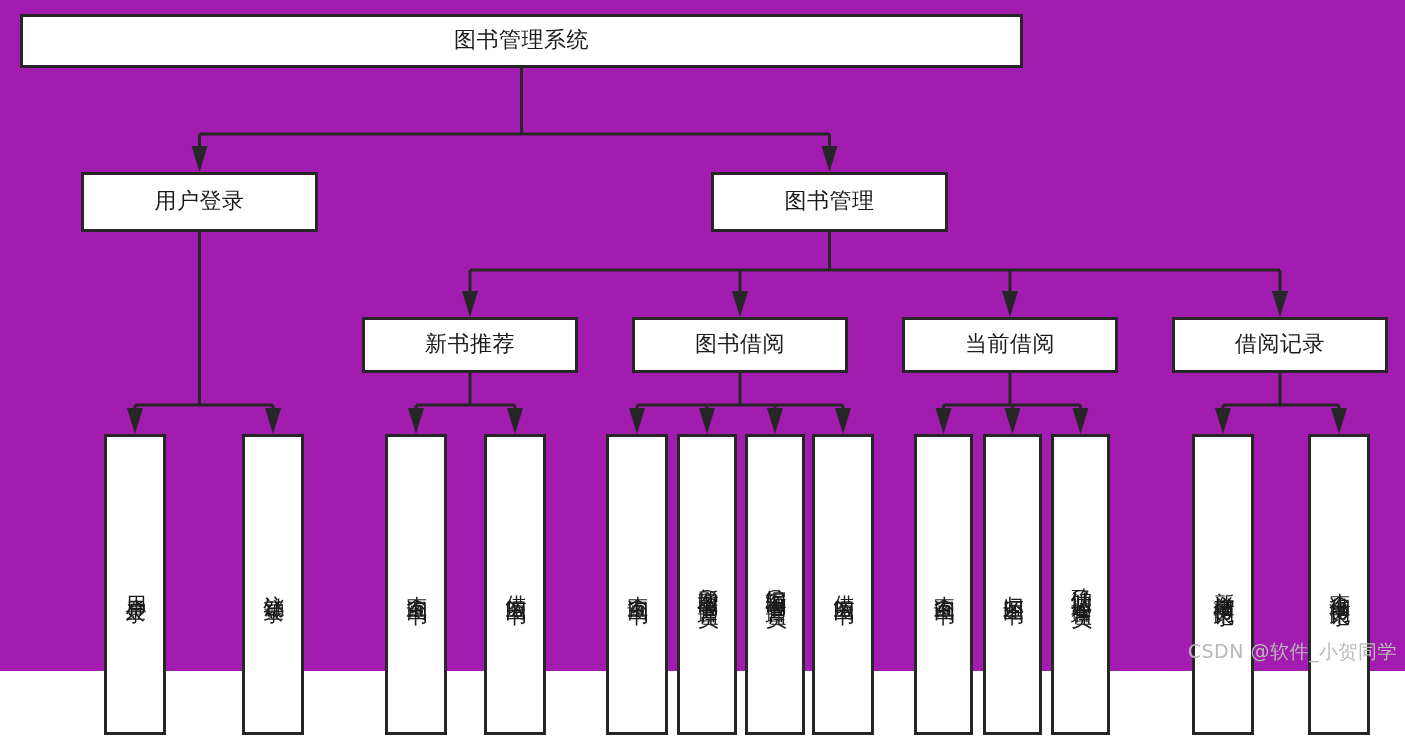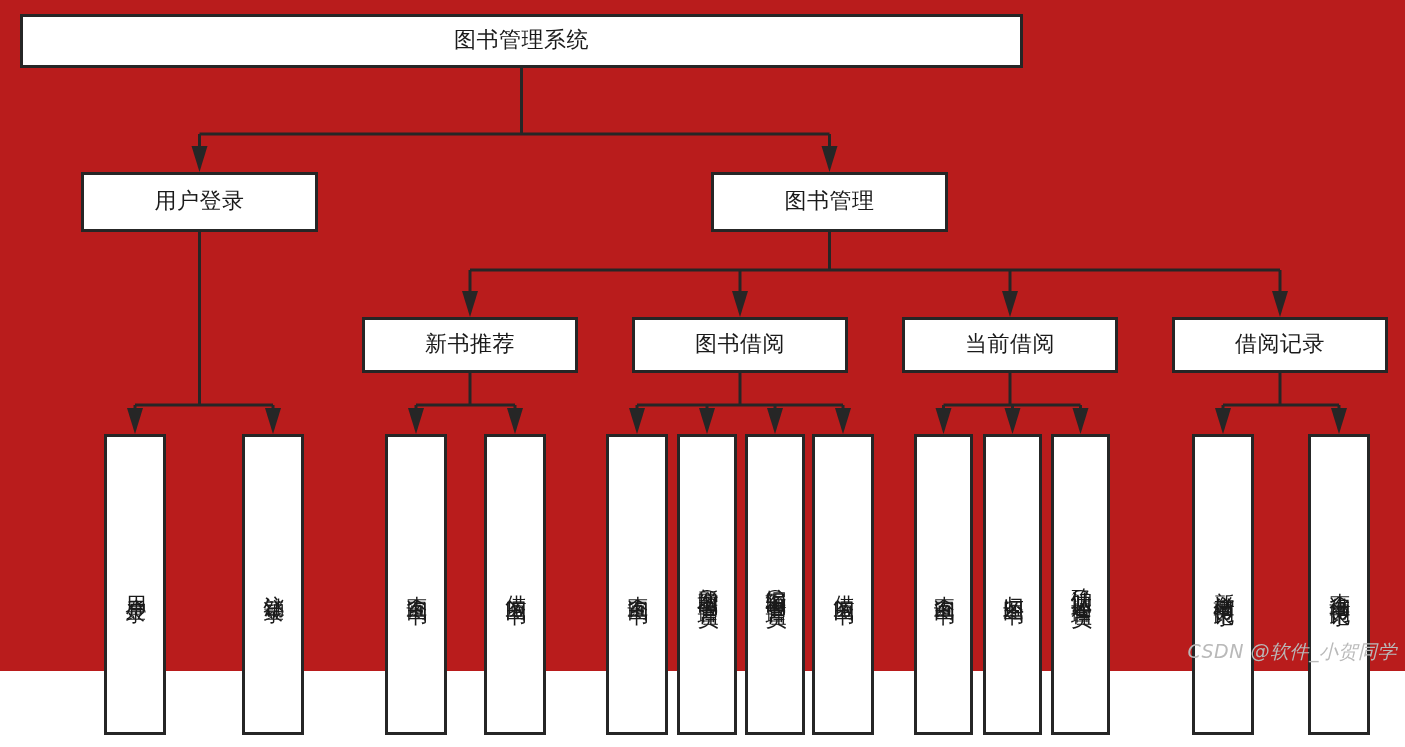--- a/index.html
+++ b/index.html
@@ -11,21 +11,21 @@
   body {
     font-family: "DejaVu Sans", "Liberation Sans", sans-serif;
     width: 1405px;
     height: 747px;
     overflow: hidden;
   }
   #diagram-root {
     position: relative;
     width: 1405px;
     height: 671px;
-    background: #b91c1c;
+    background: #a21caf;
   }
   svg.flow-canvas {
     position: absolute;
     left: 0;
     top: 0;
     width: 1405px;
     height: 747px;
     display: block;
   }
   .node-rect {
@@ -63,21 +63,20 @@
   .watermark-text {
     position: absolute;
     right: 8px;
     bottom: 6px;
     font-family: "DejaVu Sans", "Liberation Sans", sans-serif;
     font-size: 19px;
     color: #b9b9b9;
     white-space: nowrap;
     user-select: none;
     letter-spacing: 0.5px;
-    font-style: italic;
   }
 </style>
 </head>
 <body>
 
 <div id="diagram-root">
   <svg class="flow-canvas" id="flow-canvas" viewBox="0 0 1405 747" xmlns="http://www.w3.org/2000/svg">
       <g>
         <line x1="521.5" y1="68" x2="521.5" y2="134" class="edge-line"></line>
         <line x1="199.5" y1="134" x2="829.5" y2="134" class="edge-line"></line>

